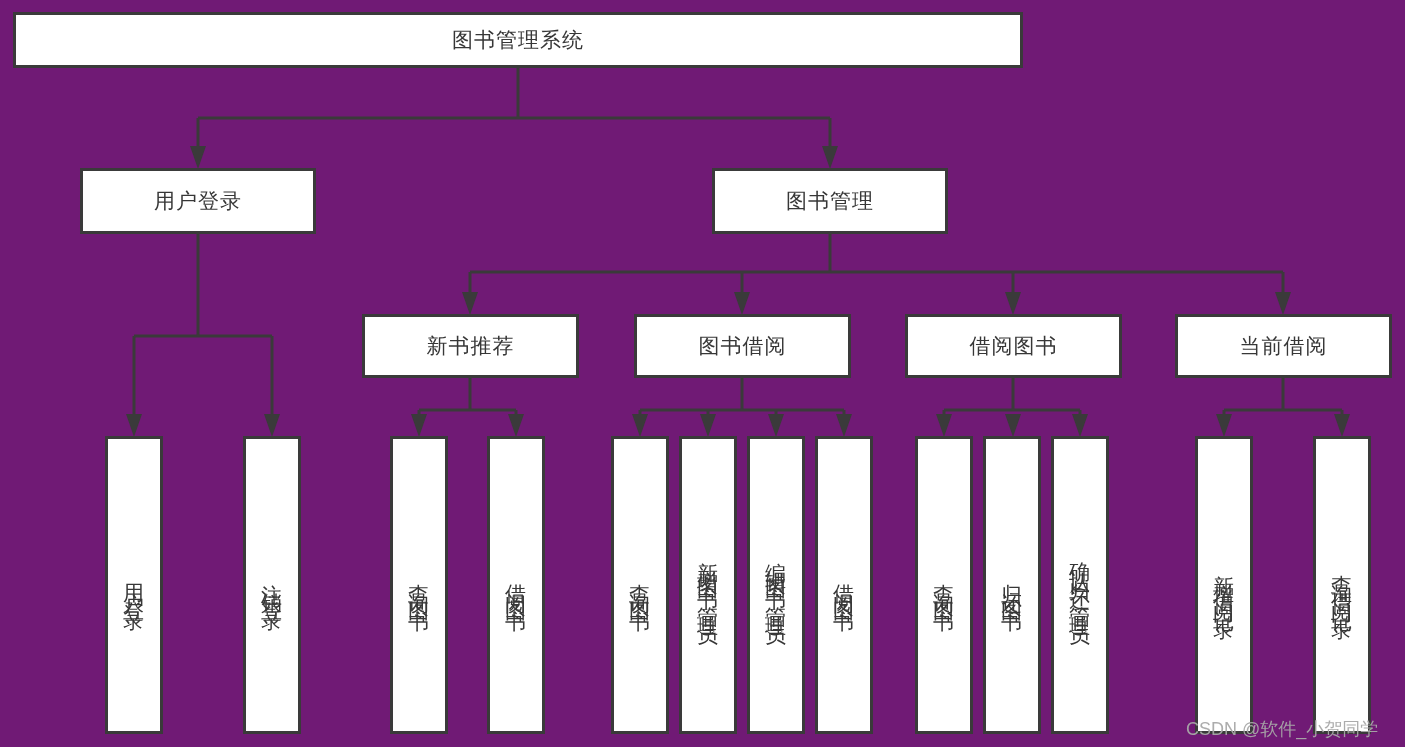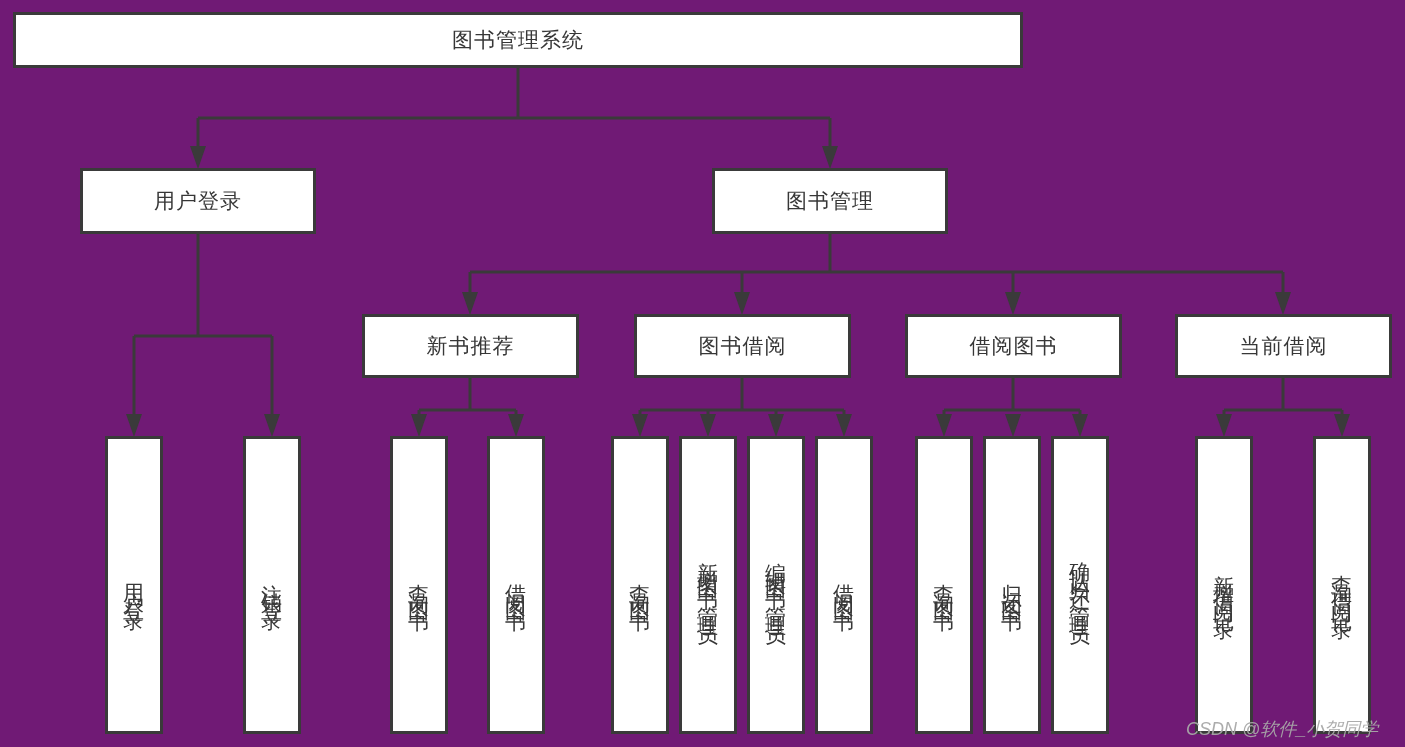--- a/index.html
+++ b/index.html
@@ -46,21 +46,20 @@
   .hnode-l3 { width: 217px; height: 64px; top: 314px; }
   #watermark {
     position: absolute;
     left: 1186px;
     top: 717px;
     font-size: 18px;
     letter-spacing: 0px;
     color: rgba(168,168,168,0.95);
     z-index: 3;
     white-space: nowrap;
-    font-style: italic;
   }
   .stroke { stroke: #3a3a3a; stroke-width: 3; fill: none; }
   .arrow  { fill: #3a3a3a; stroke: none; }
 </style>
 </head>
 <body>
 
 <div id="canvas">
 
   <svg id="connectors" width="1405" height="747" viewBox="0 0 1405 747">

